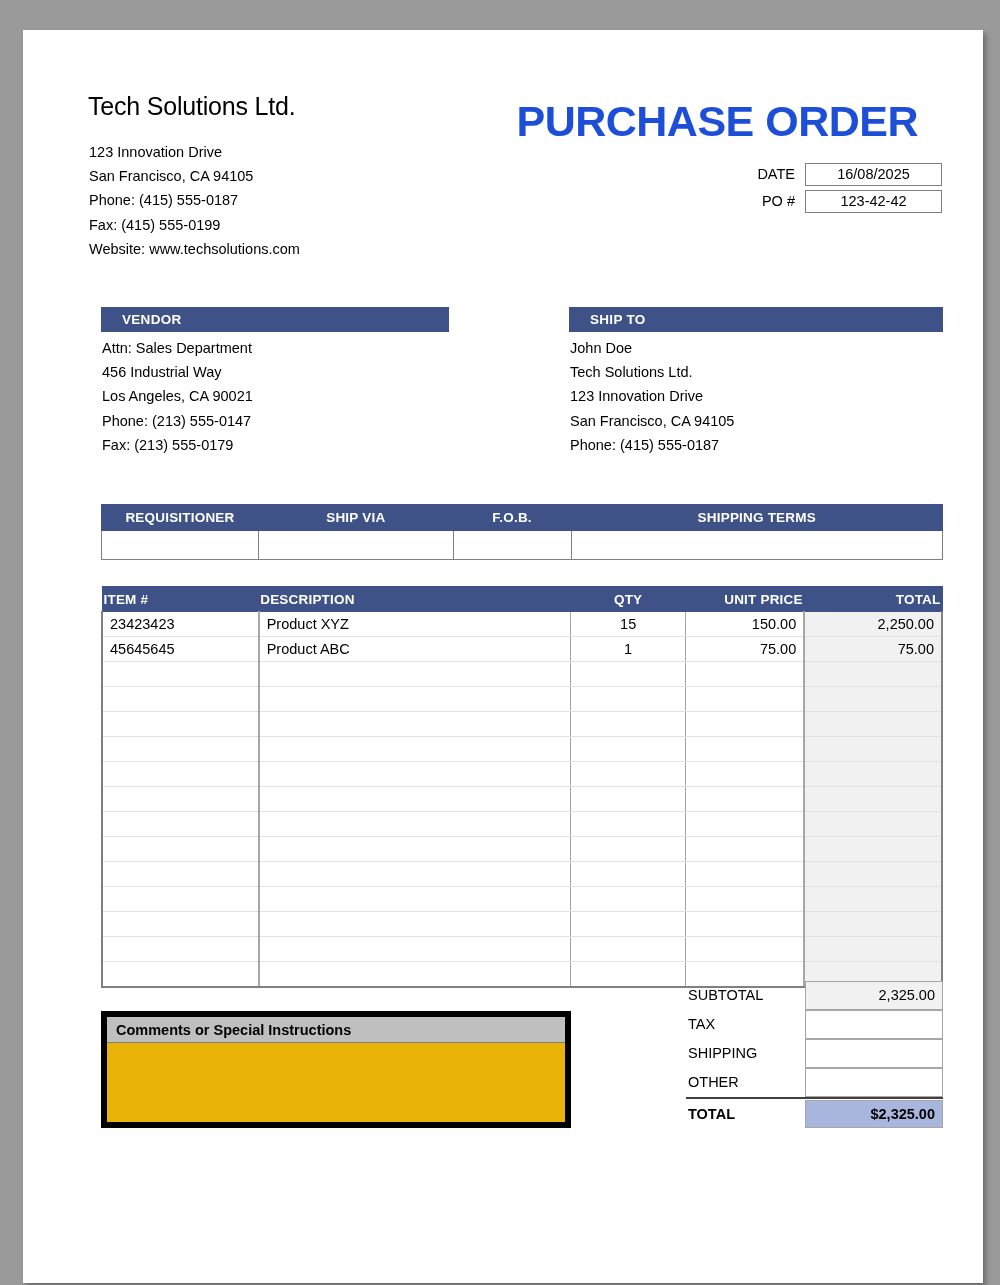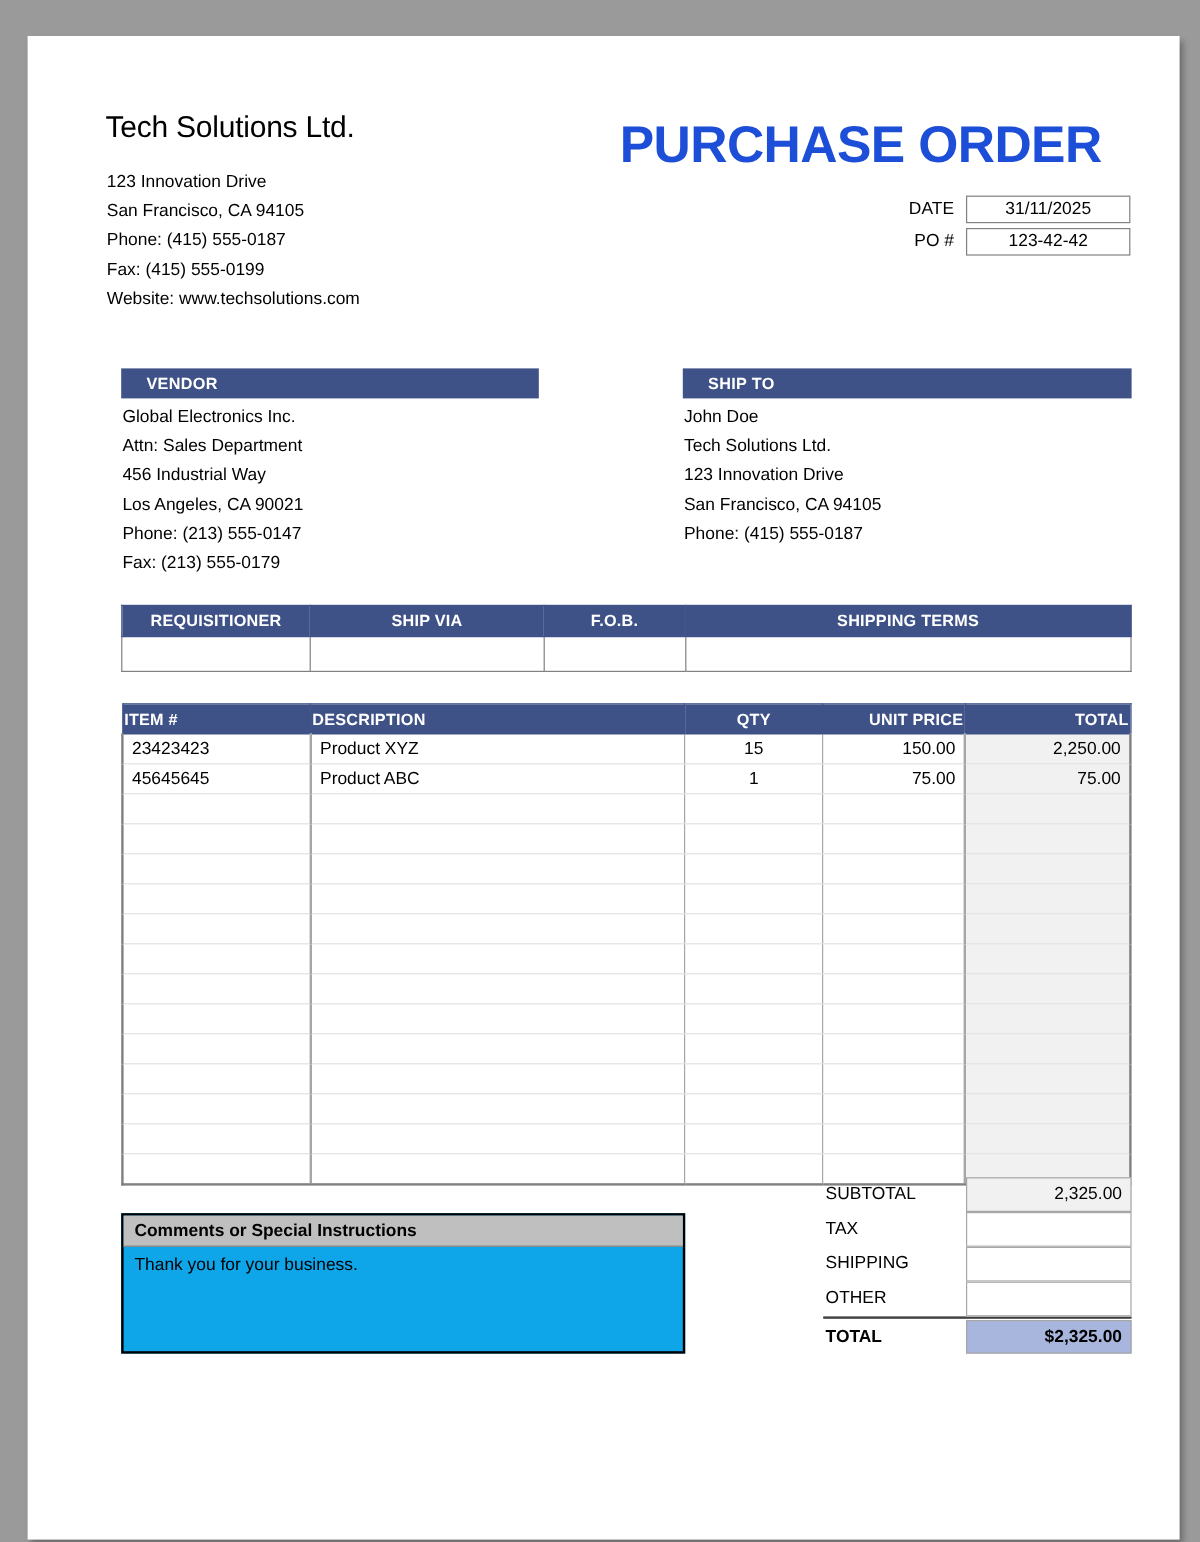--- a/index.html
+++ b/index.html
@@ -114,21 +114,21 @@
   .tot-row.grand .tot-val {
     background:#a8b6dd; font-weight:bold; line-height:26px;
     border:1px solid #a6a6a6;
     padding-left:16px;
   }
 
   
   .comments {
     position:absolute; left:78px; top:981px;
     width:470px; height:117px;
-    border:2px solid #000000; background:#0ea5e9;
+    border:6px solid #000000; background:#eab308;
   }
   .comments-hdr {
     background:#bfbfbf; color:#000;
     font-size:14.5px; font-weight:bold;
     height:26px; line-height:26px; padding-left:9px;
     border-bottom:1px solid #808080;
   }
   .comments-body {
     font-size:14.5px; color:#000;
     padding:5px 9px 0 9px; line-height:21px;
@@ -149,33 +149,32 @@
       <div>Phone: (415) 555-0187</div>
       <div>Fax: (415) 555-0199</div>
       <div>Website: www.techsolutions.com</div>
     </div>
 
     <div class="po-title">PURCHASE ORDER</div>
 
     <div class="kv" style="top:133px;">
       <div class="kv-row">
         <div class="kv-label">DATE</div>
-        <div class="kv-box">31/11/2025</div>
+        <div class="kv-box">16/08/2025</div>
       </div>
       <div class="kv-row">
         <div class="kv-label">PO #</div>
         <div class="kv-box">123-42-42</div>
       </div>
     </div>
   </div>
 
   <div class="addr-block" style="left:78px; top:277px; width:348px;">
     <div class="band">VENDOR</div>
     <div class="addr-lines">
-      <div>Global Electronics Inc.</div>
       <div>Attn: Sales Department</div>
       <div>456 Industrial Way</div>
       <div>Los Angeles, CA 90021</div>
       <div>Phone: (213) 555-0147</div>
       <div>Fax: (213) 555-0179</div>
     </div>
   </div>
 
   <div class="addr-block" style="left:546px; top:277px; width:374px;">
     <div class="band">SHIP TO</div>
@@ -321,21 +320,20 @@
           <td class="c-desc"></td>
           <td class="c-qty"></td>
           <td class="c-price"></td>
           <td class="c-total"></td>
         </tr>
       </tbody>
   </table>
 
   <div class="comments">
     <div class="comments-hdr">Comments or Special Instructions</div>
-    <div class="comments-body">Thank you for your business.</div>
   </div>
 
   <div class="totals">
     <div id="totals-rows">
         <div class="tot-row">
           <div class="tot-label">SUBTOTAL</div>
           <div class="tot-val shaded">2,325.00</div>
         </div>
         <div class="tot-row">
           <div class="tot-label">TAX</div>

